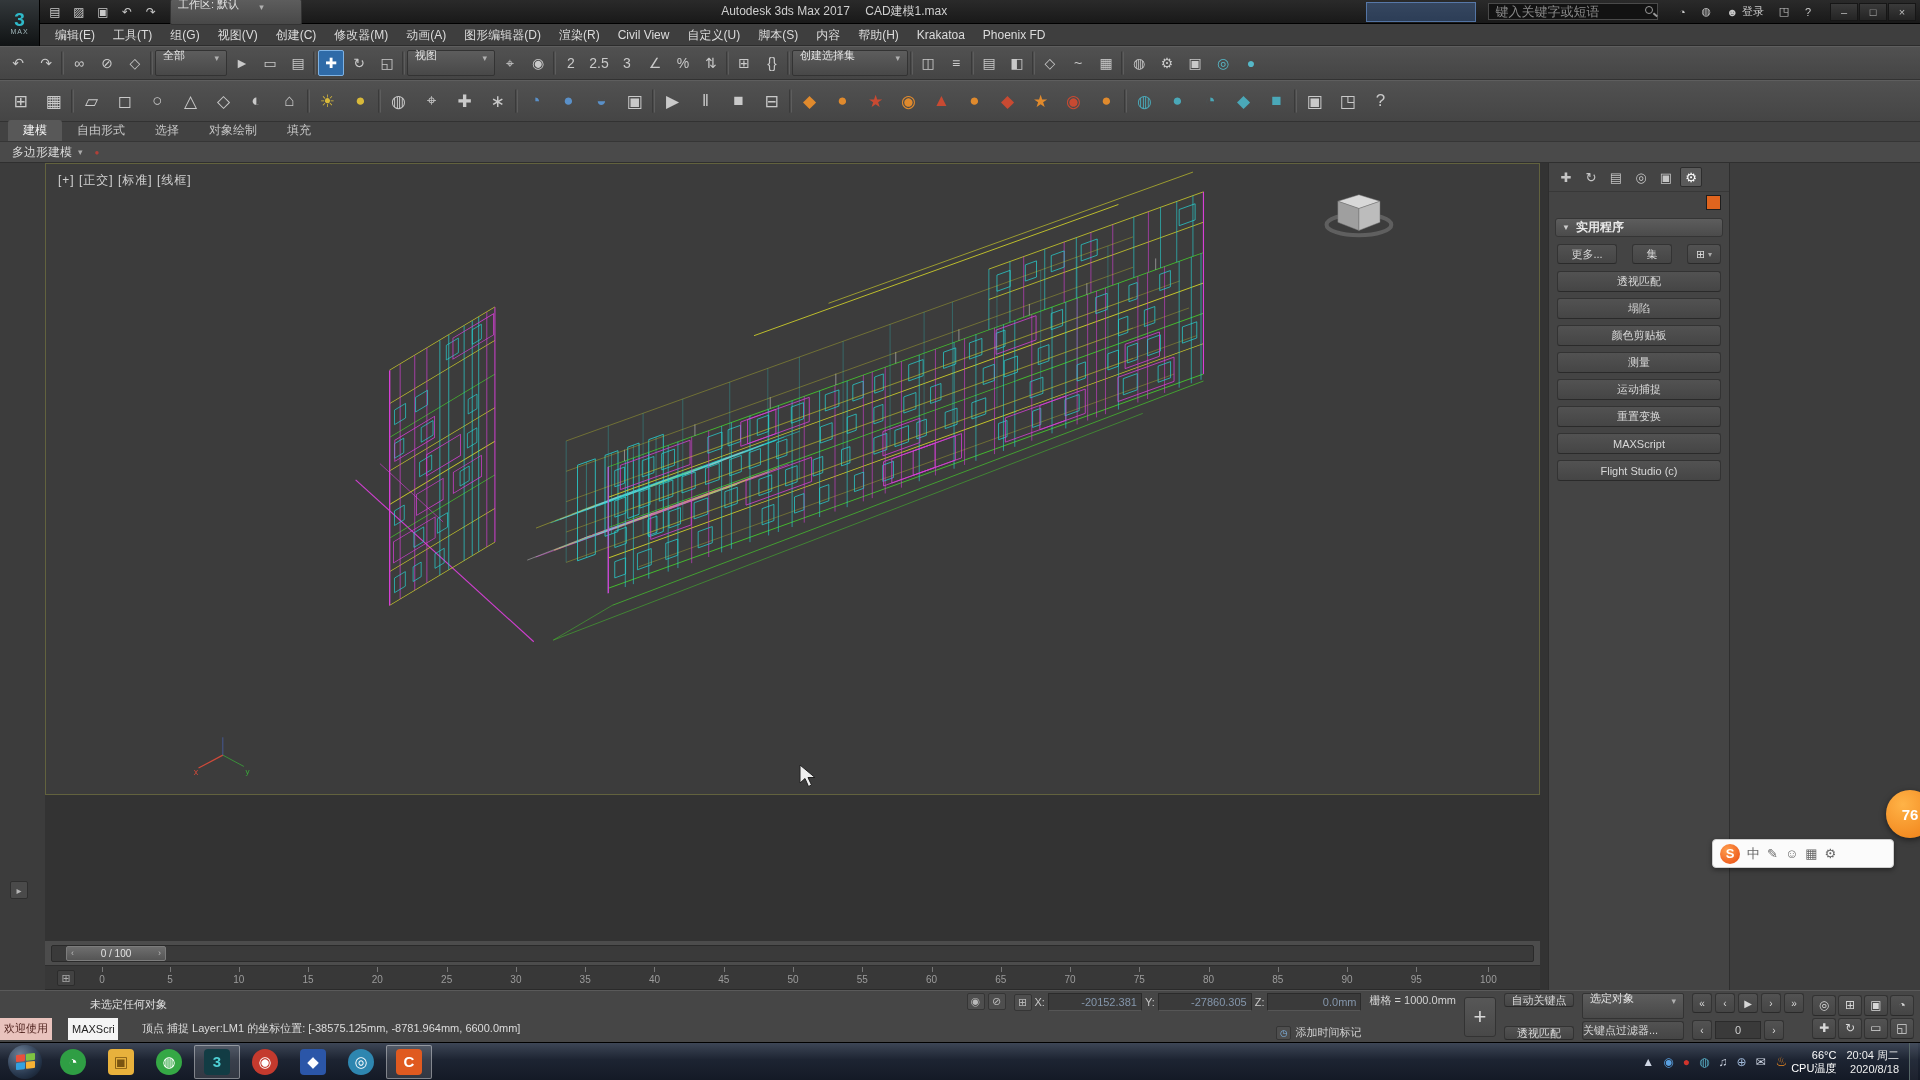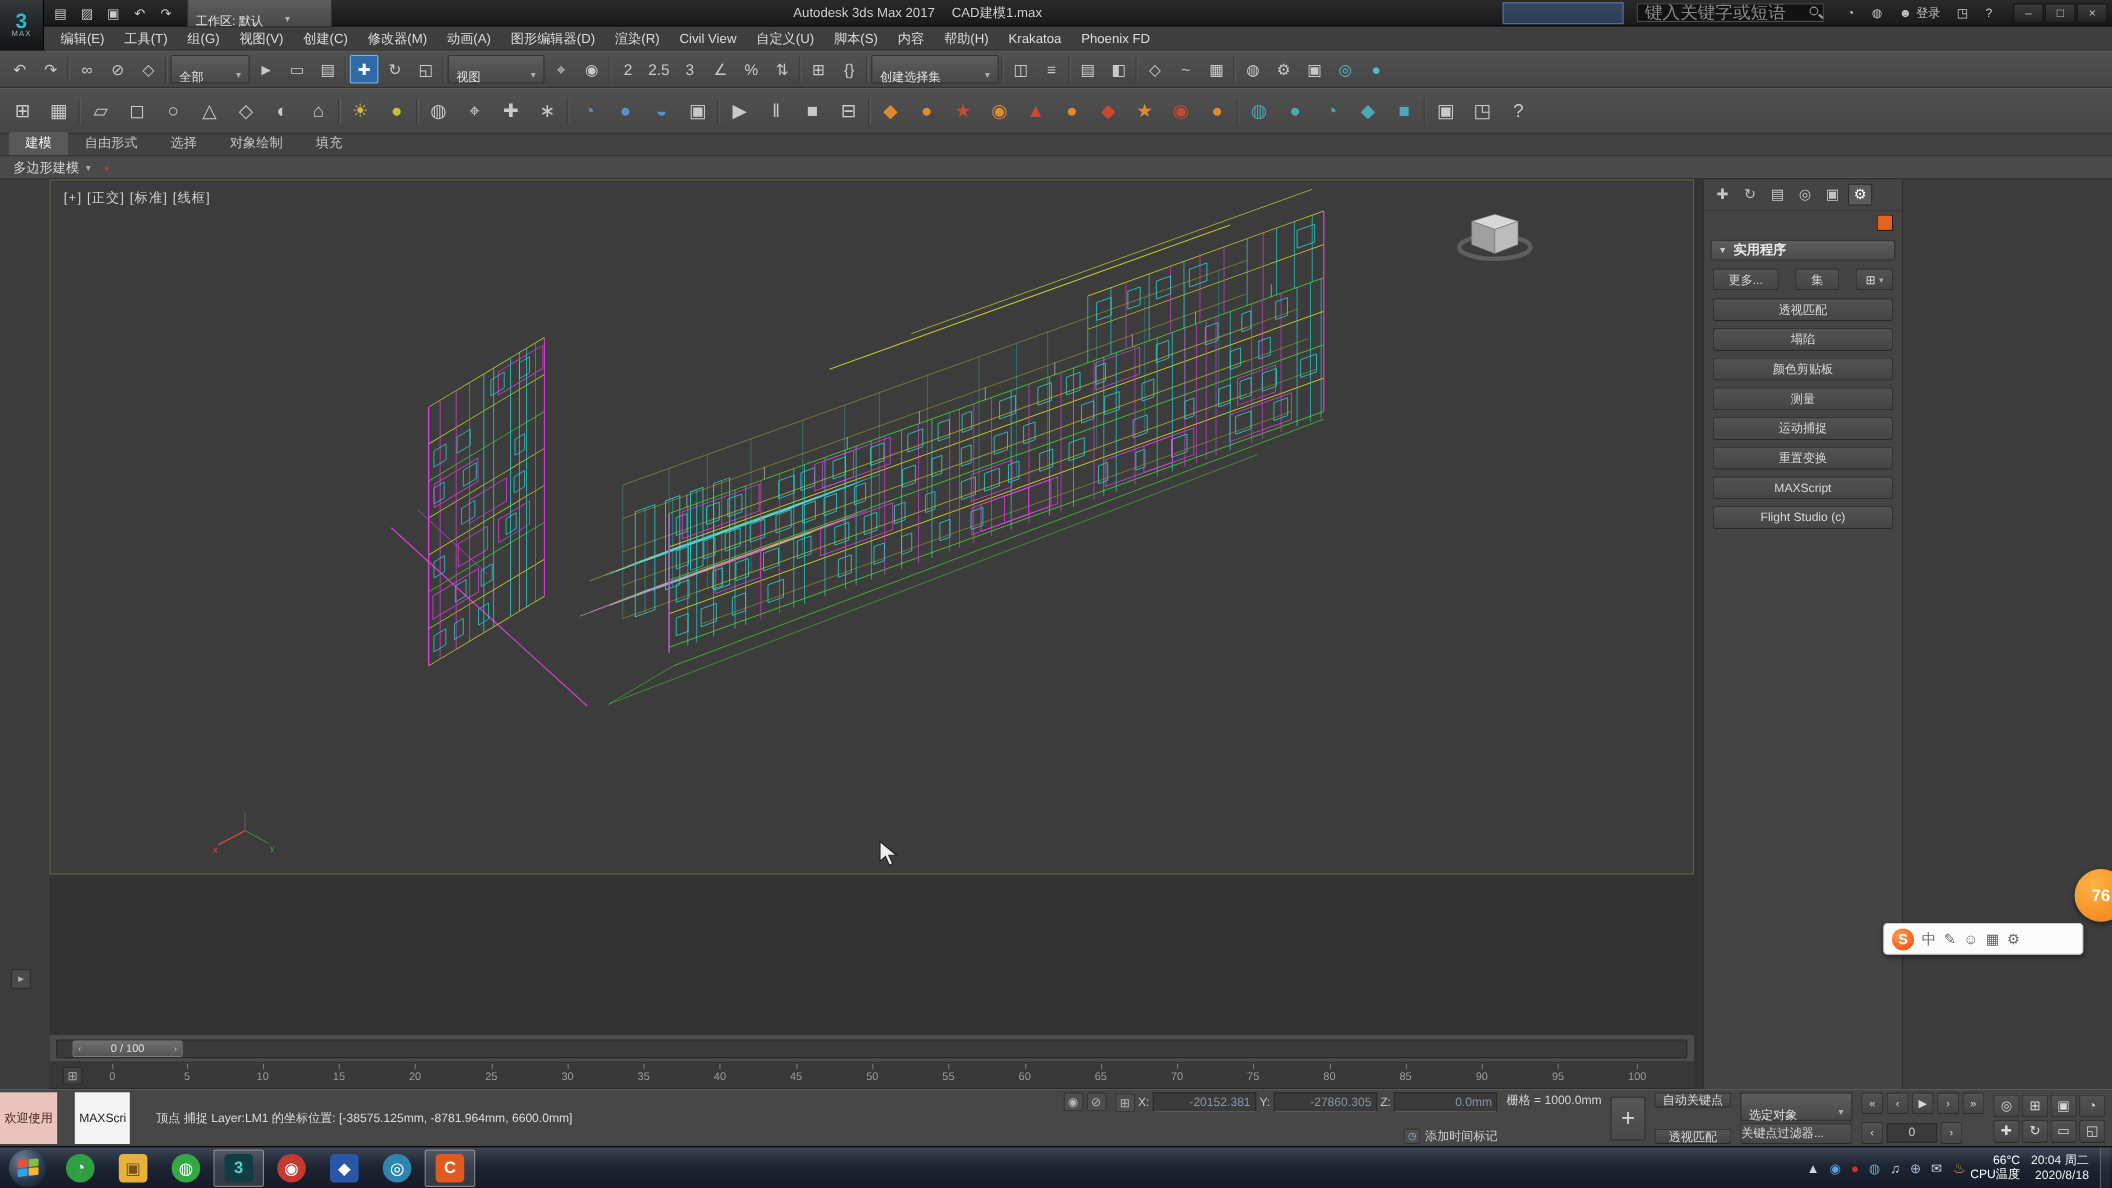--- a/index.html
+++ b/index.html
@@ -11,21 +11,21 @@
   .logo{position:absolute;left:0;top:0;width:40px;height:46px;background:linear-gradient(#33383b,#101314);border-right:1px solid #000;z-index:30;display:flex;flex-direction:column;align-items:center;justify-content:center}
   .logo .n{color:#2fb9c9;font-size:19px;font-weight:bold;line-height:17px}
   .logo .s{color:#9fb4b8;font-size:7px;letter-spacing:1px}
   .qi{display:flex;align-items:center;gap:2px}
   .qi .ti{width:22px;height:18px;font-size:12px}
   .ws{margin-left:8px;width:132px}
   .title-mid{flex:1;text-align:center;color:#cfcfcf;font-size:12px;white-space:nowrap}
   .title-mid .doc{margin-left:12px}
   .hlblock{width:110px;height:20px;background:rgba(80,130,200,.35);border:1px solid rgba(120,170,240,.5);margin-right:8px}
   .search{position:relative;margin-right:10px}
-  .search input{width:170px;height:17px;background:#121212;border:1px solid #4a4a4a;color:#bbb;font-size:16px;padding:0 8px 0 6px;font-family:Liberation Sans, sans-serif}
+  .search input{width:170px;height:17px;background:#121212;border:1px solid #4a4a4a;color:#bbb;font-size:13px;padding:0 8px 0 6px;font-family:Liberation Sans, sans-serif}
   .search input::placeholder{color:#8a8a8a}
   .mag{position:absolute;right:5px;top:3px;width:8px;height:8px;border:1.5px solid #999;border-radius:50%}
   .mag::after{content:"";position:absolute;left:7px;top:7px;width:5px;height:1.5px;background:#999;transform:rotate(40deg)}
   .tb-right{display:flex;align-items:center;gap:4px;padding-right:4px}
   .tb-right .ti{width:20px;height:18px;font-size:11px}
   .signin{display:flex;align-items:center;gap:4px;color:#c8c8c8;font-size:11px;padding:0 6px}
   .winbtns{display:flex;gap:1px;margin-left:8px}
   .winbtns .wb{width:28px;height:18px;display:grid;place-items:center;color:#bdbdbd;font-size:11px;background:linear-gradient(#3a3a3a,#242424);border:1px solid #161616}
 
   
@@ -34,21 +34,21 @@
 
   
   .toolbar{background:linear-gradient(#515151,#454545);border-top:1px solid #5e5e5e;border-bottom:1px solid #323232;display:flex;align-items:center;padding:0 5px;gap:2px}
   .toolbar1{height:34px}
   .toolbar2{height:42px}
   .tb-seg{display:flex;align-items:center;gap:2px}
   .ti{width:26px;height:26px;display:grid;place-items:center;color:#c9c9c9;font-size:14px;border-radius:2px}
   .toolbar2 .ti{width:31px;height:31px;font-size:17px}
   .ti.hl{background:#2f6ba8;border:1px solid #7fb2e2;color:#fff}
   .ti.sep{width:3px;height:24px;border-left:1px solid #3a3a3a;border-right:1px solid #5d5d5d;padding:0}
-  .dd{height:22px;background:linear-gradient(#5d5d5d,#484848);border:1px solid #333;border-radius:2px;font-size:11px;color:#e2e2e2;display:flex;align-items:flex-start;gap:20px;padding:12px 7px;white-space:nowrap}
+  .dd{height:22px;background:linear-gradient(#5d5d5d,#484848);border:1px solid #333;border-radius:2px;font-size:11px;color:#e2e2e2;display:flex;align-items:flex-end;gap:20px;padding:12px 7px;white-space:nowrap}
   .dd .caret{color:#b0b0b0;font-size:9px}
   .dd-filter{width:72px;justify-content:space-between}
   .dd-view{width:88px;justify-content:space-between}
   .dd-sets{width:116px;justify-content:space-between}
 
   
   .ribtabs{height:20px;background:#424242;display:flex;align-items:flex-end;padding-left:8px;border-bottom:1px solid #363636}
   .rtab{padding:2px 15px;font-size:12px;color:#c4c4c4}
   .rtab.active{background:#585858;color:#f2f2f2;border-radius:3px 3px 0 0}
   .rib-dot{color:#b04038;font-size:8px;margin-left:6px;align-self:center}
@@ -756,20 +756,23 @@
     <span class="sg-ic">✎</span>
     <span class="sg-ic">☺</span>
     <span class="sg-ic">▦</span>
     <span class="sg-ic">⚙</span>
   </div>
   <div class="badge">76</div>
 </div>
 
 <div class="statusbar">
   <div class="sb-left">
+    <div class="sb-l1">
+      <span>未选定任何对象</span>
+    </div>
     <div class="sb-l2">
       <span class="sb-macro">欢迎使用</span>
       <span class="sb-listener">MAXScri</span>
       <span class="sb-prompt">顶点 捕捉 Layer:LM1 的坐标位置:  [-38575.125mm, -8781.964mm, 6600.0mm]</span>
     </div>
   </div>
 
   <div class="sb-right">
     <div class="sb-col">
       <div class="sb-row">

